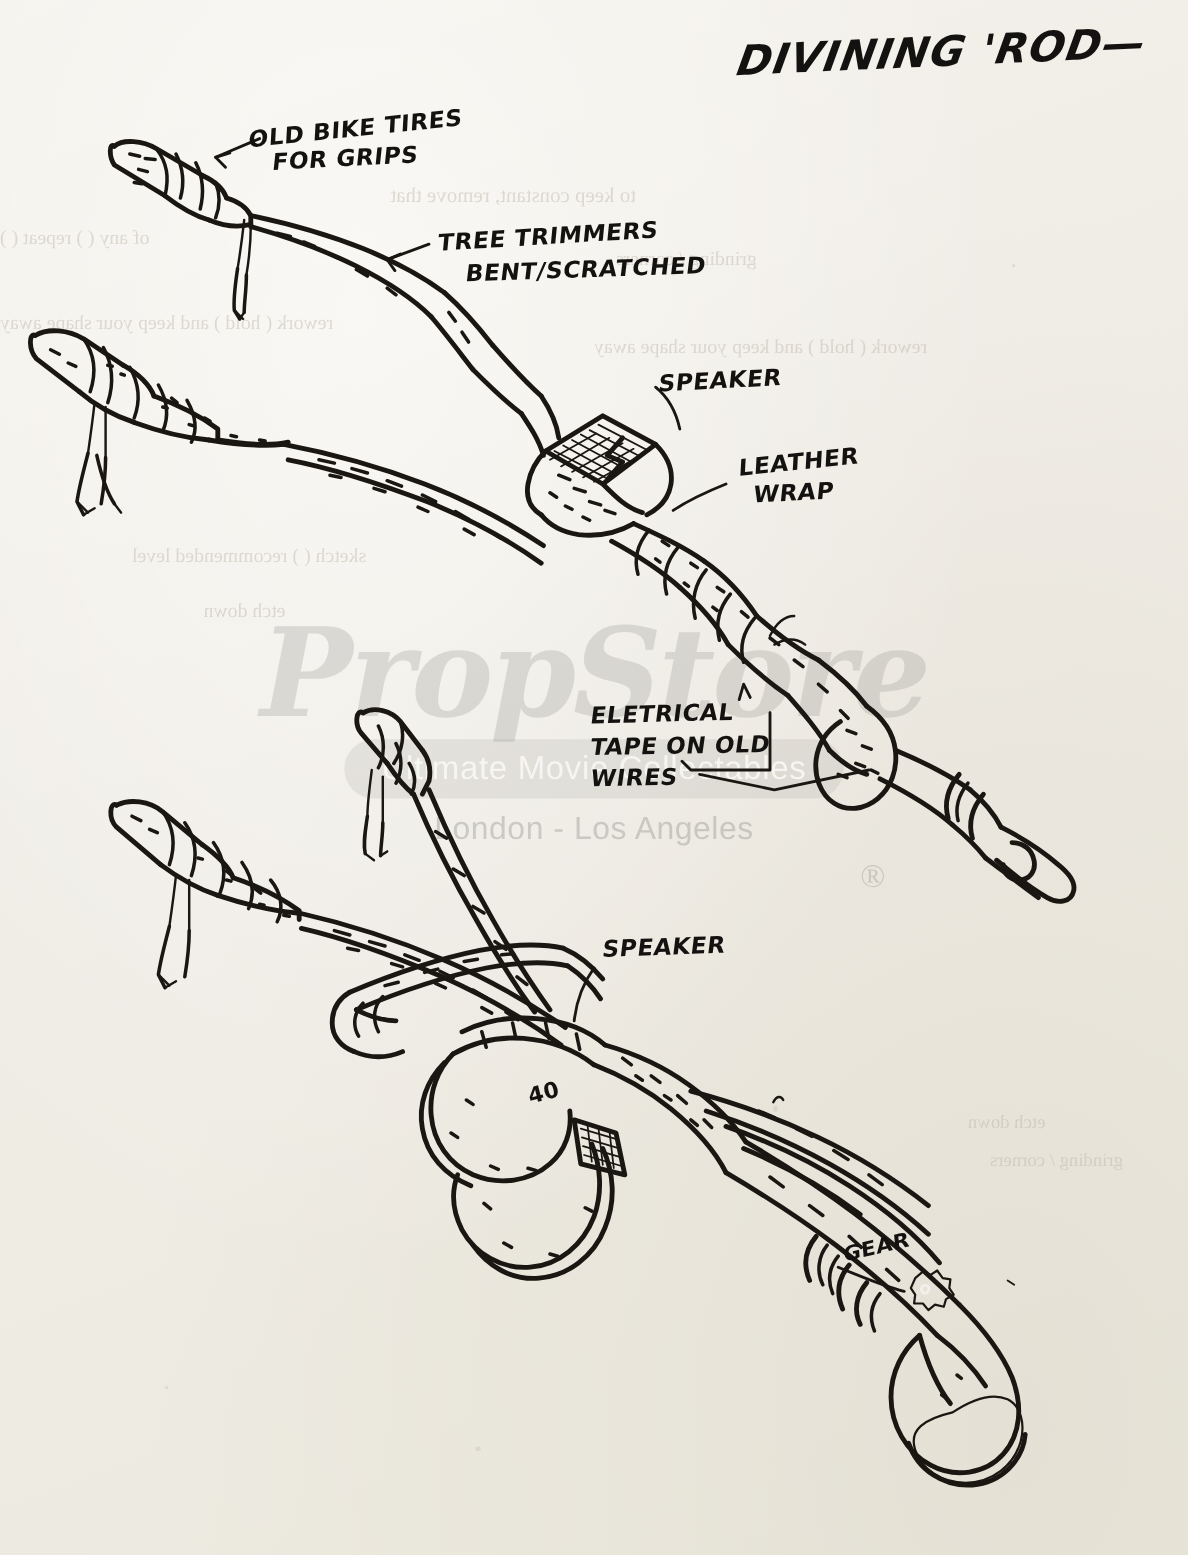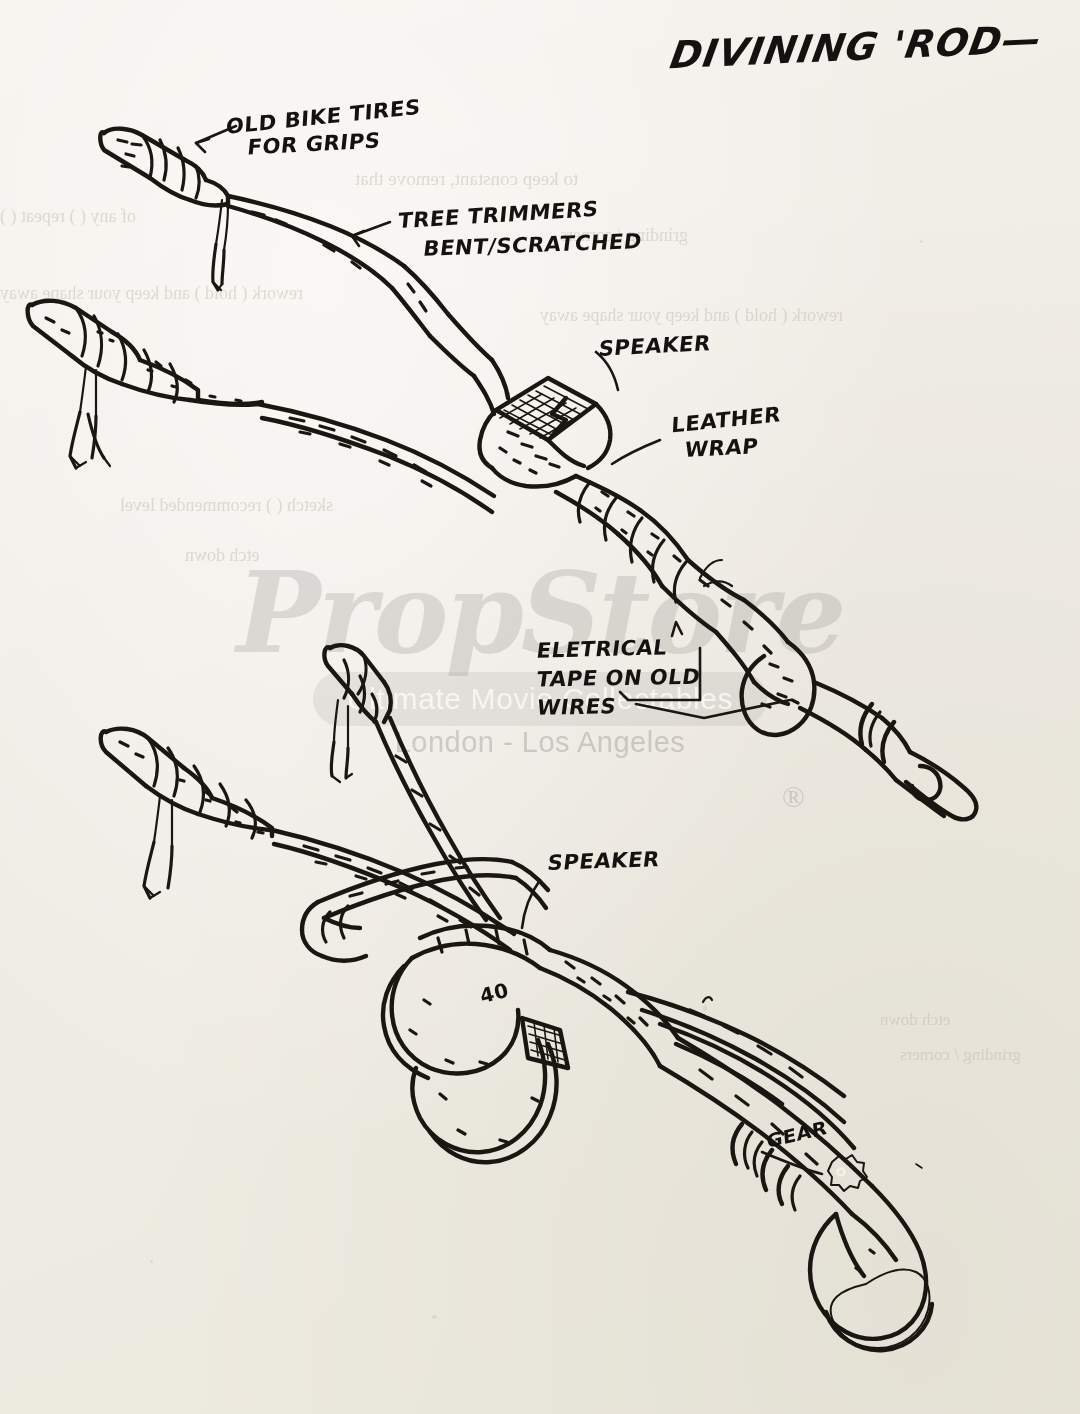--- a/index.html
+++ b/index.html
@@ -91,20 +91,21 @@
     background:rgba(150,150,143,.17);
   }
   .wm-sub{
     font-family:"Liberation Sans",sans-serif;
     font-size:30px;
     color:rgba(250,250,248,.82);
     letter-spacing:.6px;
     white-space:nowrap;
   }
   .wm-city{
+    margin-top:12px;
     font-family:"Liberation Sans",sans-serif;
     font-size:29px;
     color:rgba(150,150,143,.42);
     letter-spacing:.5px;
   }
   .wm-reg{
     position:absolute;left:782px;top:780px;
     font-family:"Liberation Serif",serif;
     font-size:30px;
     color:rgba(150,150,143,.38);

